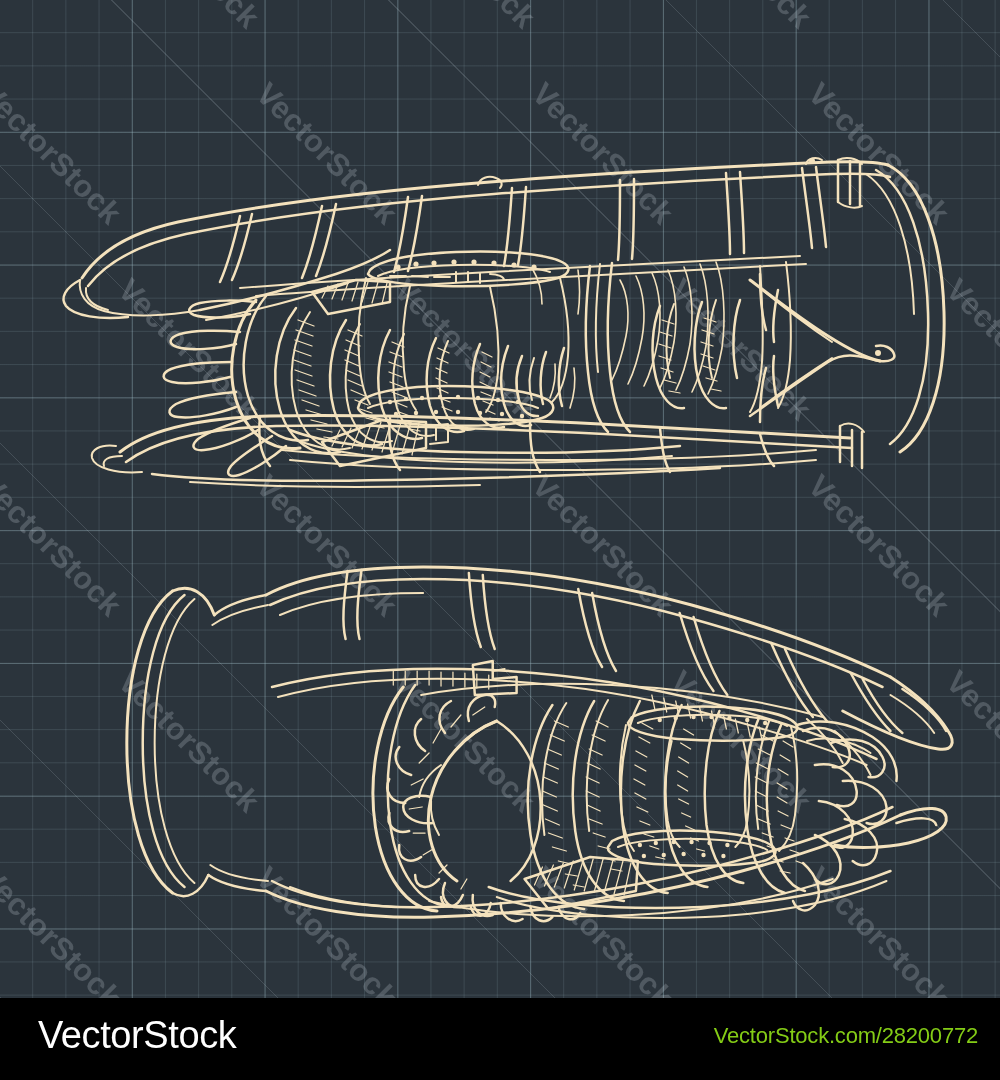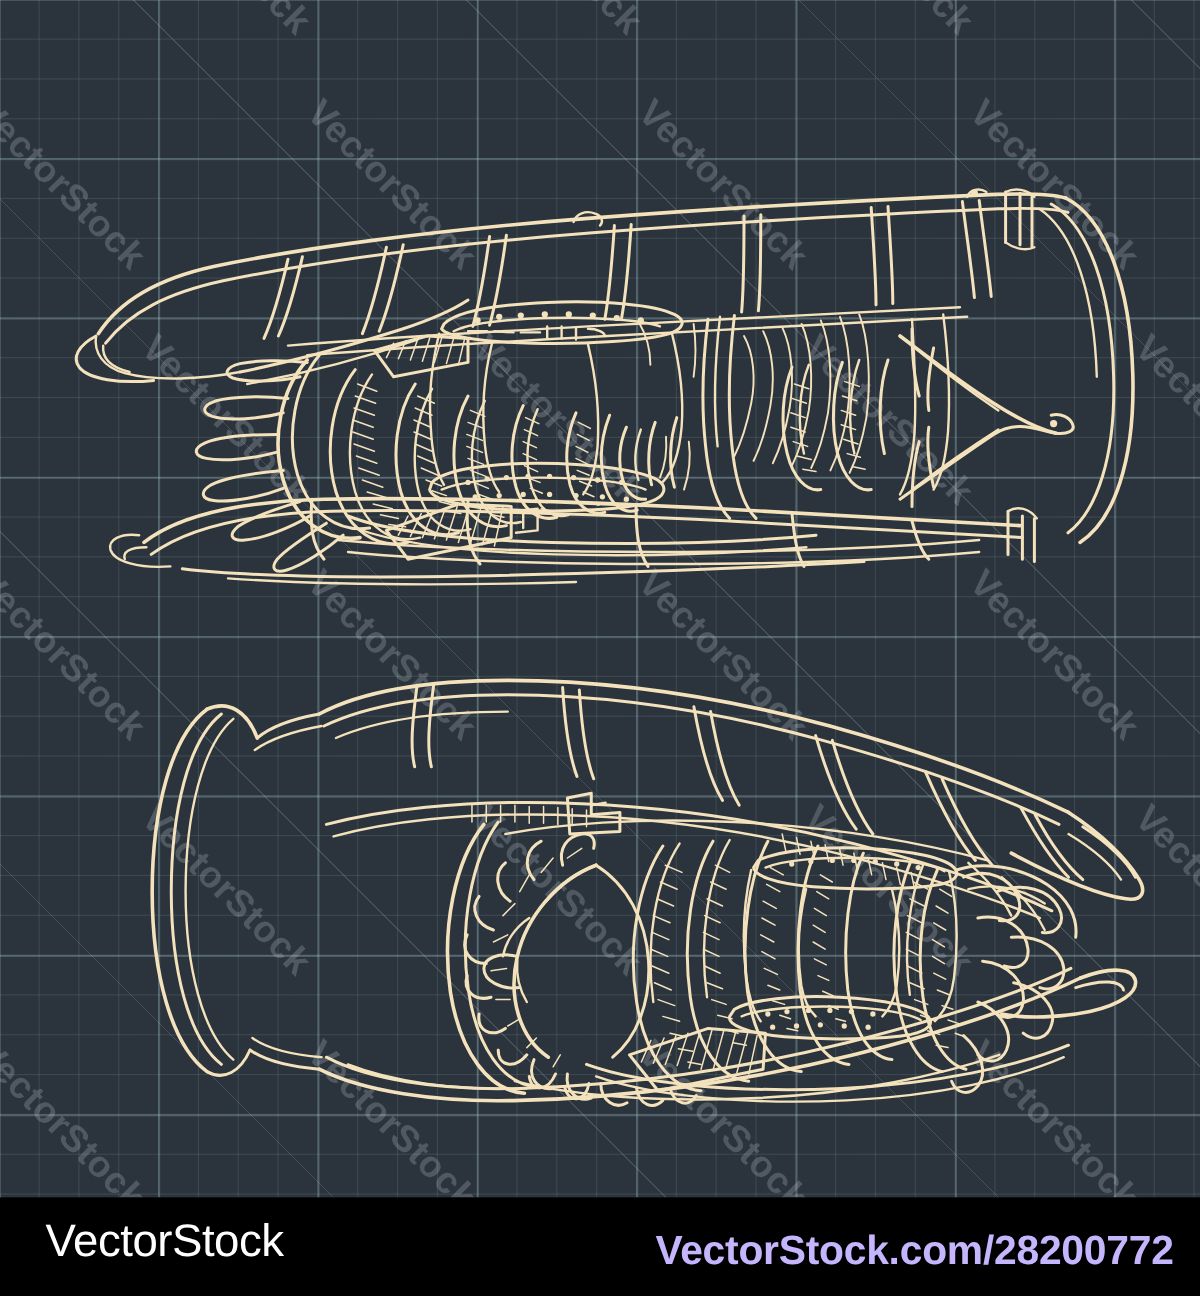--- a/index.html
+++ b/index.html
@@ -98,21 +98,21 @@
     z-index:20;
   }
   #footer-logo{
     position:absolute;left:38px;top:16px;
     color:#fff;font-size:38px;font-weight:400;
     font-family:"Liberation Sans",sans-serif;
     letter-spacing:-.4px;
   }
   #footer-url{
     position:absolute;right:22px;top:25px;
-    color:#c4b5fd;font-size:34px;font-weight:700;
+    color:#84cc16;font-size:22px;font-weight:400;
     font-family:"Liberation Sans",sans-serif;
     letter-spacing:-.2px;
   }
 </style>
 </head>
 <body>
 
 <div id="stage">
 
   <div id="blueprint">

